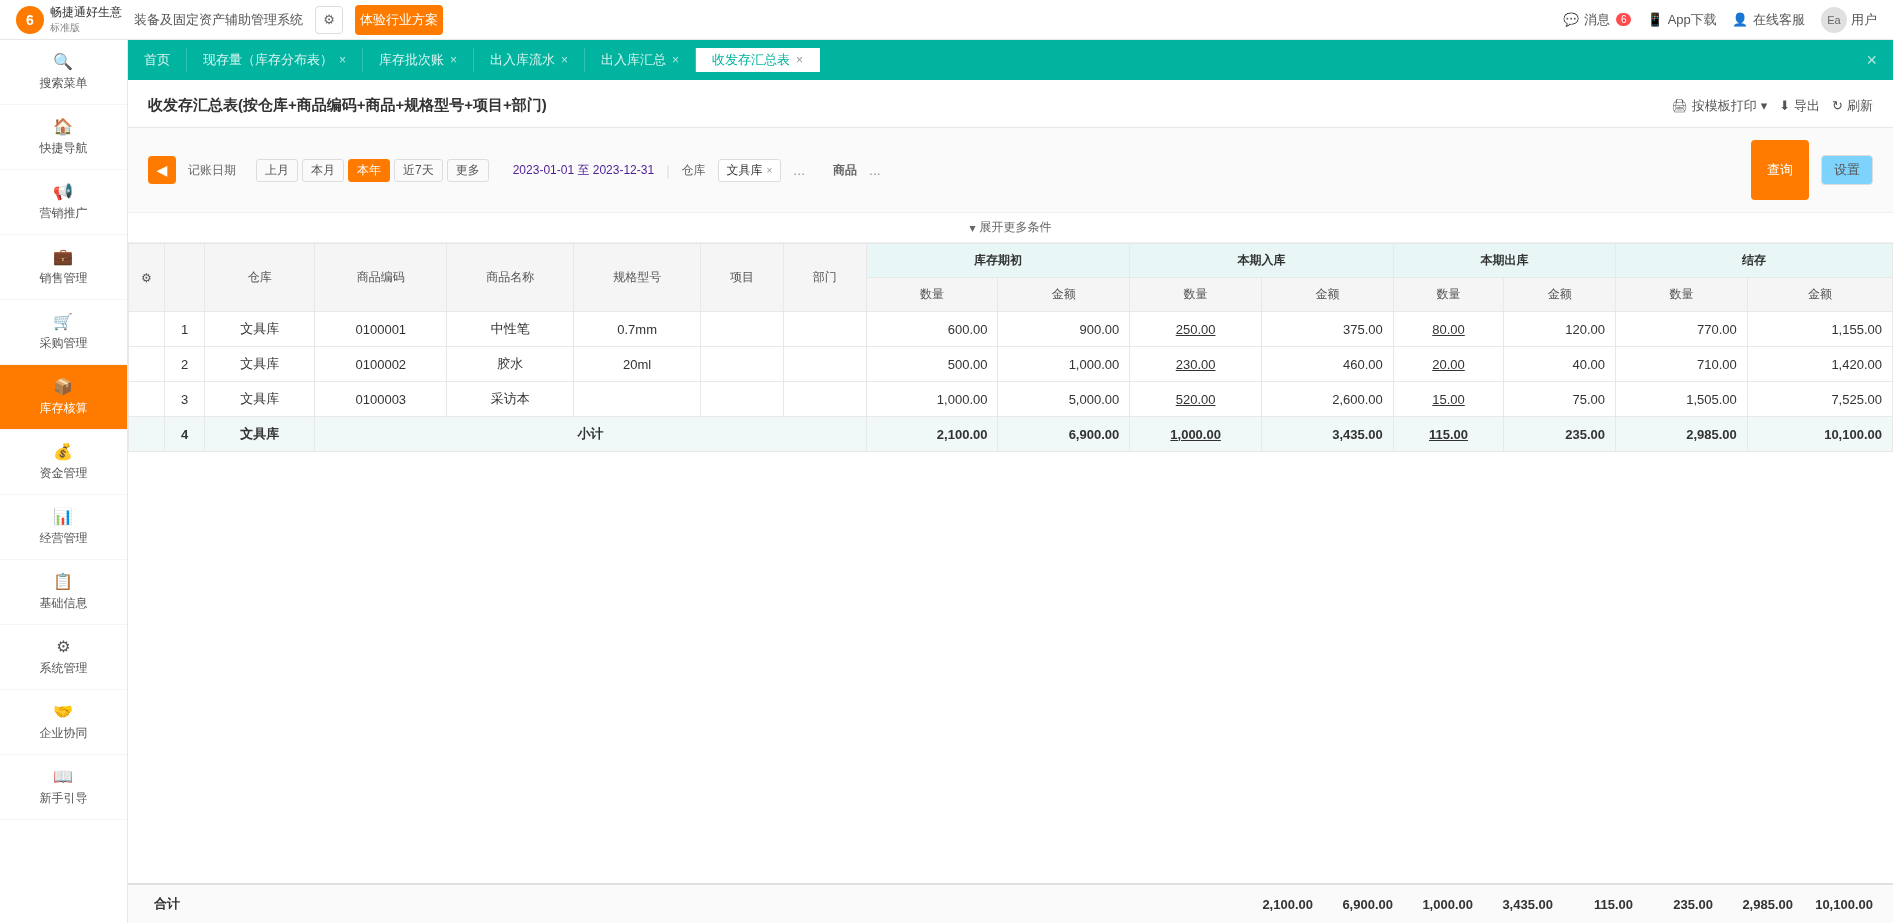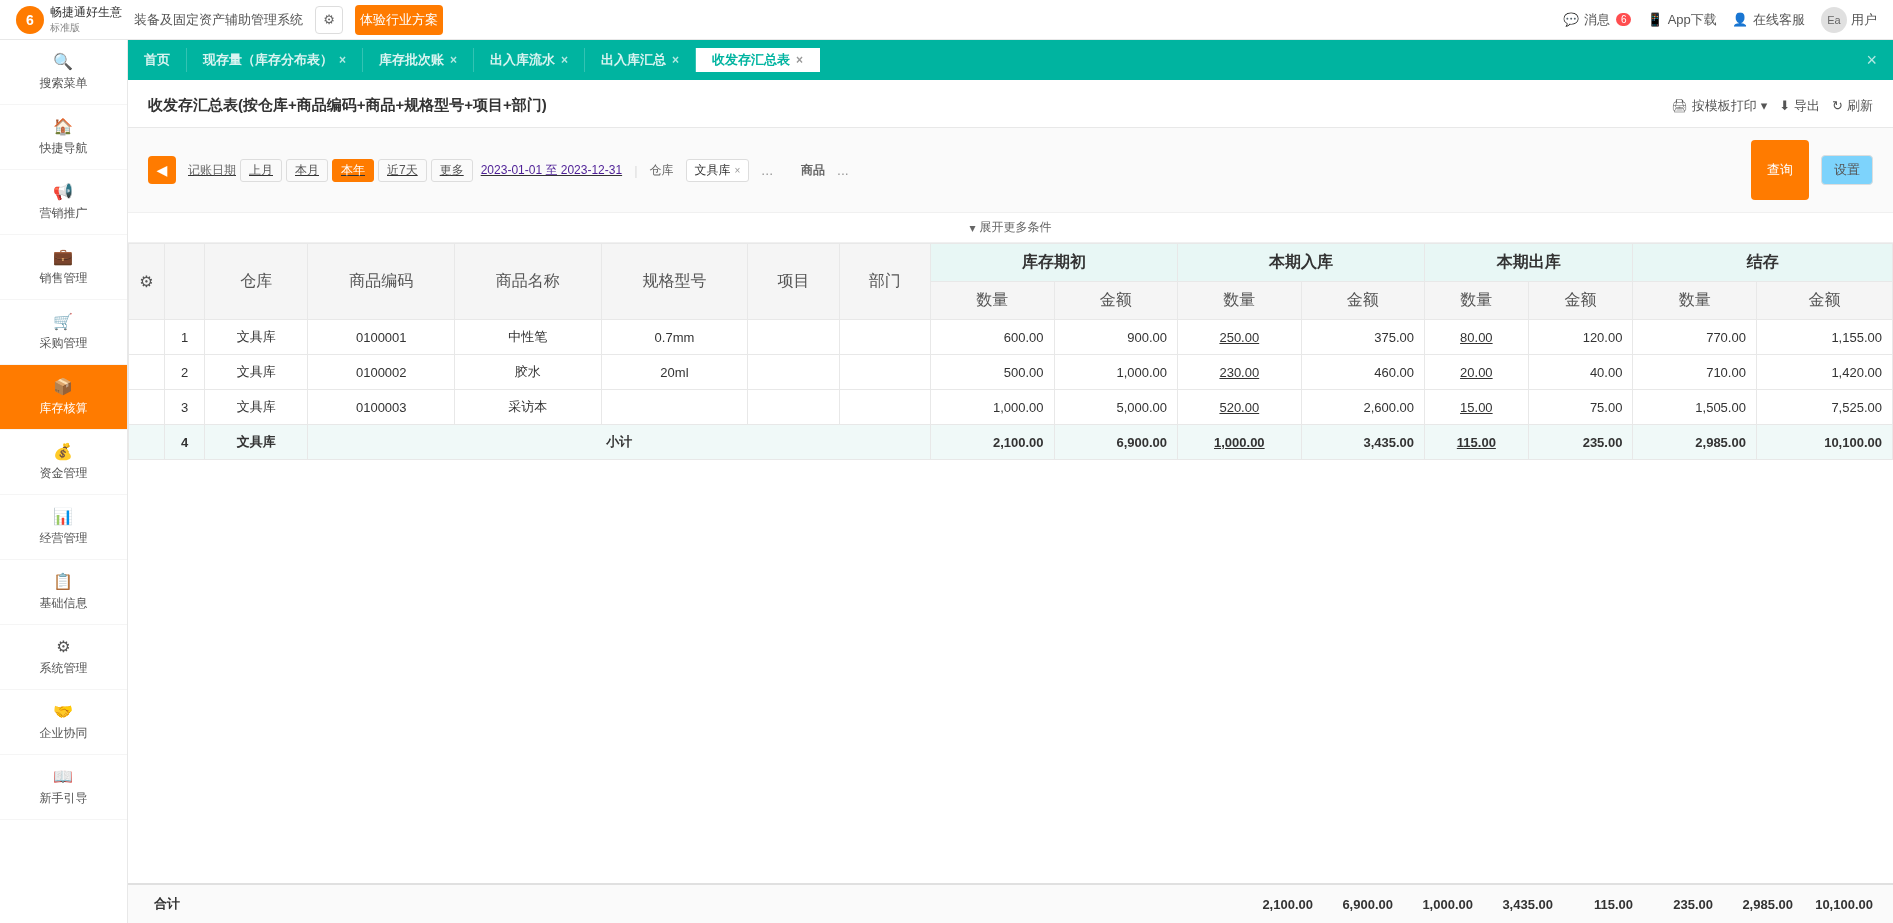--- a/index.html
+++ b/index.html
@@ -36,58 +36,58 @@
     .sidebar-item { display: flex; flex-direction: column; align-items: center; padding: 12px 8px; cursor: pointer; color: #555; border-bottom: 1px solid #f5f5f5; gap: 4px; font-size: 12px; }
     .sidebar-item.active { background: #ff7b00; color: #fff; }
     .sidebar-item.active .sidebar-icon { color: #fff; }
     .sidebar-icon { font-size: 16px; }
 
     
     .content-area { flex: 1; display: flex; flex-direction: column; overflow: hidden; }
 
     
     .tab-bar { height: 40px; background: #00b4a0; display: flex; align-items: center; padding: 0 0; flex-shrink: 0; }
-    .tab-item { height: 24px; display: flex; align-items: center; padding: 5px 16px; cursor: pointer; color: rgba(255,255,255,0.85); font-size: 13px; gap: 6px; border-right: 1px solid rgba(255,255,255,0.2); font-weight: bold; }
+    .tab-item { height: 24px; display: flex; align-items: center; padding: 5px 16px; cursor: pointer; color: rgba(255,255,255,0.85); font-size: 13px; gap: 6px; border-right: 1px solid rgba(255,255,255,0.2); }
     .tab-item.active { background: #fff; color: #00b4a0; }
     .tab-close { color: rgba(255,255,255,0.7); font-size: 12px; cursor: pointer; }
     .tab-item.active .tab-close { color: #999; }
     .tab-bar-end { margin-left: auto; padding-right: 16px; color: rgba(255,255,255,0.7); cursor: pointer; font-size: 18px; }
 
     
     .page-content { flex: 1; background: #fff; overflow-y: auto; padding: 0; display: flex; flex-direction: column; }
     .page-header { padding: 16px 20px 0; border-bottom: 1px solid #e8e8e8; }
     .page-title-row { display: flex; align-items: center; justify-content: space-between; margin-bottom: 12px; }
     .page-title { font-size: 15px; font-weight: bold; color: #333; }
     .page-actions { display: flex; align-items: center; gap: 12px; }
     .action-btn { display: flex; align-items: center; gap: 4px; color: #555; font-size: 13px; cursor: pointer; }
 
     
     .filter-bar { display: flex; align-items: center; padding: 12px 20px; gap: 12px; border-bottom: 1px solid #f0f0f0; background: #fafafa; }
     .filter-expand-btn { width: 28px; height: 28px; background: #ff7b00; border-radius: 4px; display: flex; align-items: center; justify-content: center; color: #fff; cursor: pointer; font-size: 14px; flex-shrink: 0; }
-    .filter-group { display: flex; align-items: center; gap: 4px; flex-wrap: wrap; text-decoration: underline; }
+    .filter-group { display: flex; align-items: center; gap: 20px; flex-wrap: wrap; }
     .filter-label { color: #666; font-size: 12px; }
     .date-pills { display: flex; align-items: center; gap: 4px; }
     .date-pill { padding: 2px 8px; border: 1px solid #ddd; border-radius: 3px; font-size: 12px; color: #555; cursor: pointer; }
     .date-pill.active { background: #ff7b00; color: #fff; border-color: #ff7b00; }
     .date-range { font-size: 12px; color: #4c1d95; margin-left: 4px; }
     .filter-divider { color: #ddd; }
     .warehouse-tag { display: flex; align-items: center; gap: 4px; border: 1px solid #ddd; border-radius: 3px; padding: 2px 8px; font-size: 12px; color: #333; background: #fff; }
     .tag-close { color: #999; cursor: pointer; font-size: 10px; }
     .filter-more { color: #999; cursor: pointer; font-size: 14px; }
     .goods-label { color: #666; font-size: 12px; margin-left: 16px; font-weight: bold; }
     .query-btn { background: #ff7b00; color: #fff; border: none; padding: 21px 16px; border-radius: 4px; cursor: pointer; font-size: 13px; margin-left: auto; }
     .setting-btn { border: 1px solid #ddd; background: #7dd3fc; padding: 5px 12px; border-radius: 4px; cursor: pointer; font-size: 13px; color: #555; }
     .expand-more-row { display: flex; justify-content: center; padding: 6px; border-bottom: 1px solid #f0f0f0; }
     .expand-more-btn { color: #666; font-size: 12px; cursor: pointer; display: flex; align-items: center; gap: 4px; }
 
     
     .table-wrapper { flex: 1; overflow: auto; padding: 0 0 40px; }
     table { width: 100%; border-collapse: collapse; font-size: 13px; }
     thead tr { background: #f5f5f5; }
-    thead th { padding: 8px 10px; text-align: center; border: 1px solid #e8e8e8; font-weight: normal; color: #555; font-size: 16px; white-space: nowrap; }
+    thead th { padding: 8px 10px; text-align: center; border: 1px solid #e8e8e8; font-weight: normal; color: #555; font-size: 12px; white-space: nowrap; }
     thead th.group-header { background: #e8f7f5; color: #333; font-weight: 600; }
     tbody tr { background: #fff; }
     tbody tr.subtotal { background: #f0f9f8; font-weight: bold; }
     tbody td { padding: 8px 10px; text-align: center; border: 1px solid #e8e8e8; white-space: nowrap; }
     td.number { text-align: right; }
     td.underline { text-decoration: underline; text-align: center; }
     .gear-icon-cell { width: 36px; }
     .col-no { width: 40px; }
 
     

